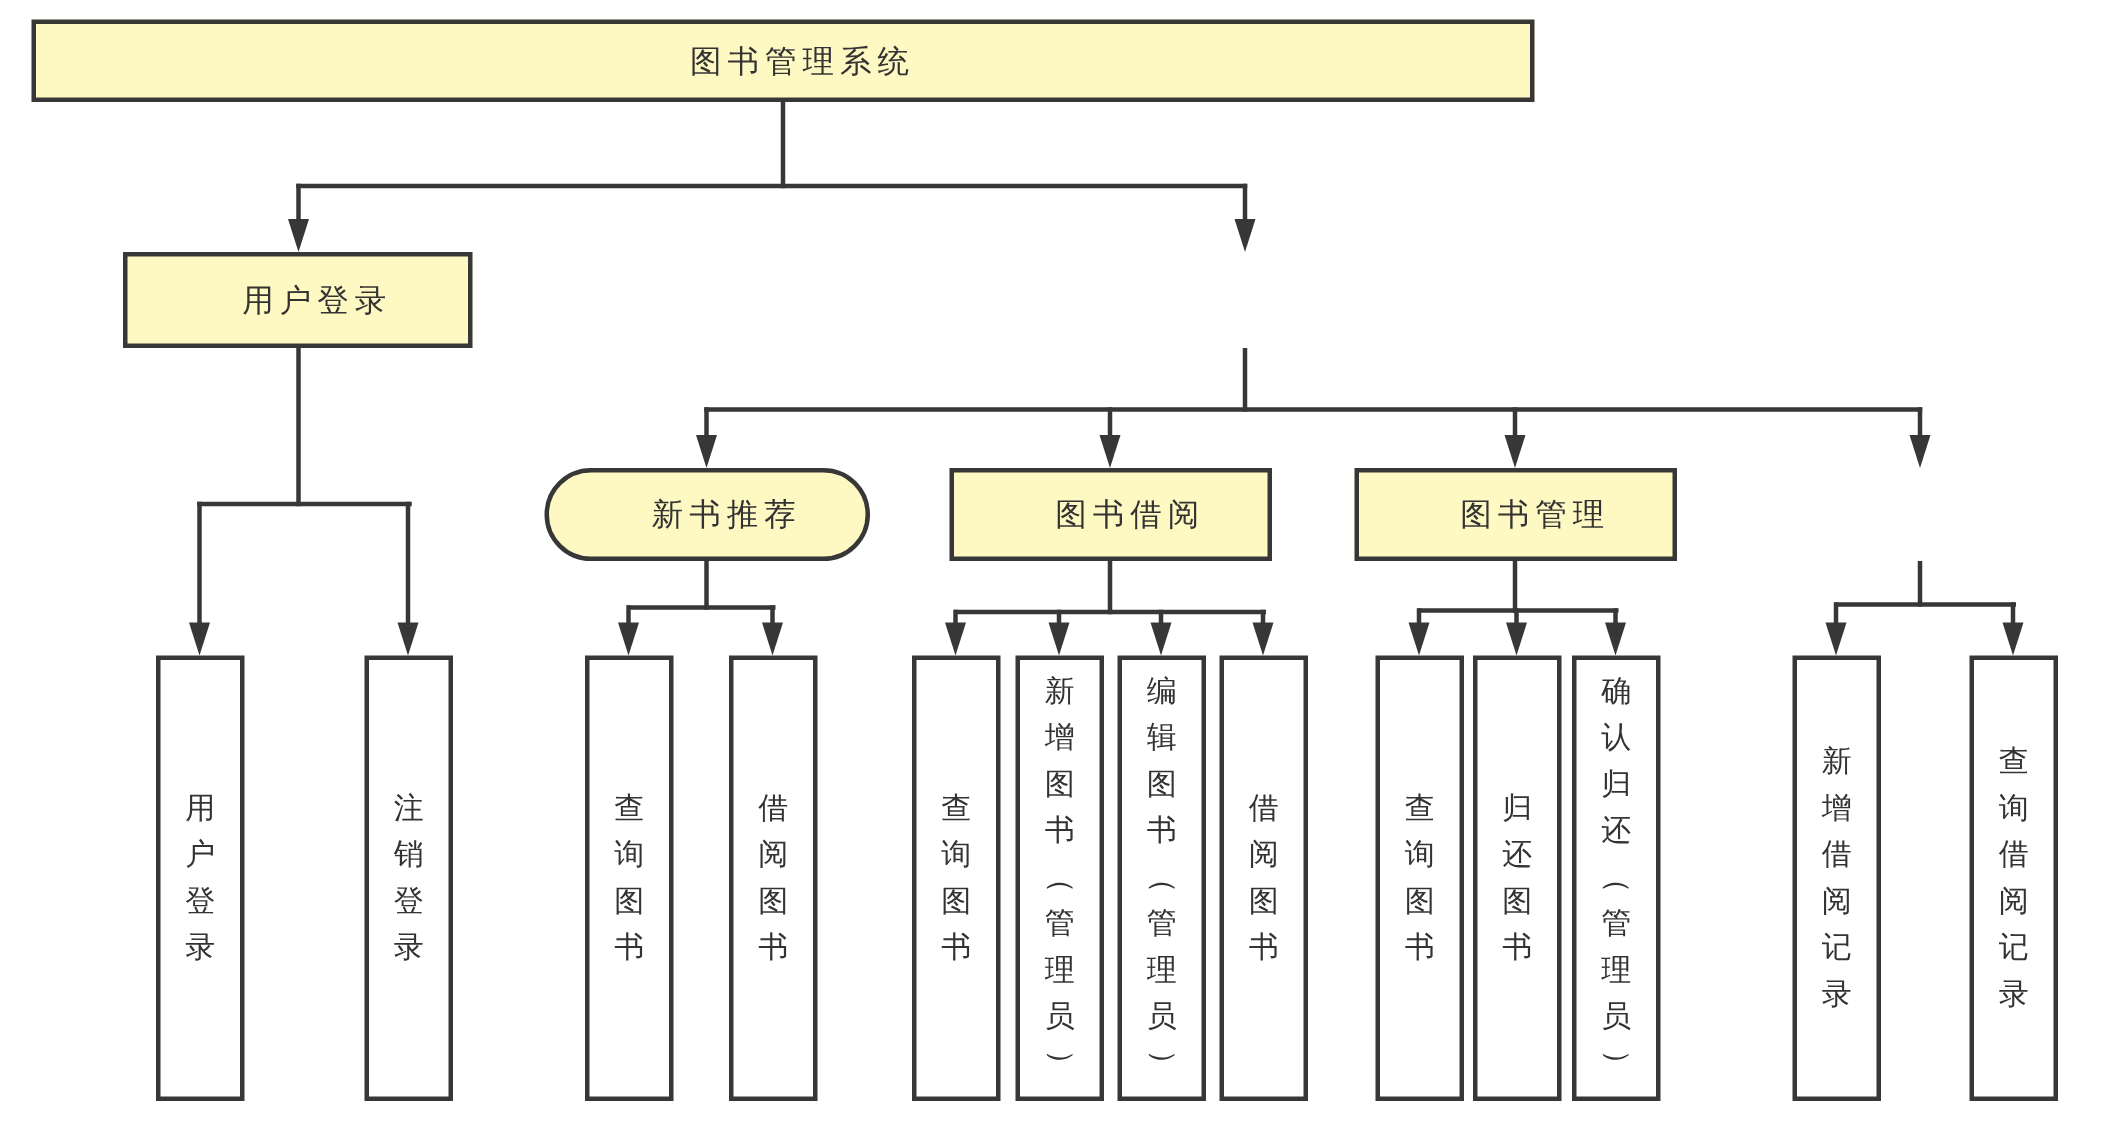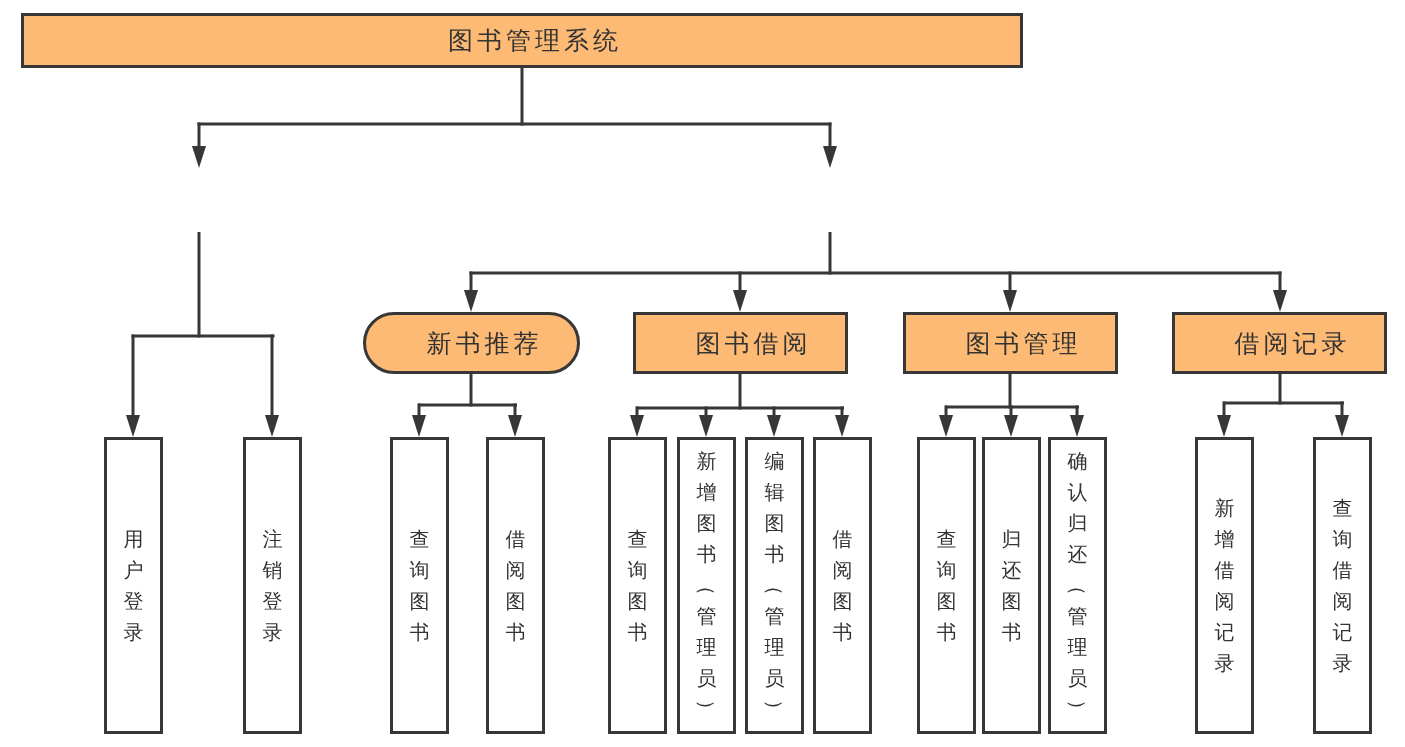--- a/index.html
+++ b/index.html
@@ -9,23 +9,23 @@
     width:1405px;height:747px;
     background:#ffffff;
     overflow:hidden;
     color:#333333;
   }
   .wires{position:absolute;left:0;top:0;width:1405px;height:747px;z-index:1;}
   .node{
     position:absolute;
     box-sizing:border-box;
     border:3px solid #373737;
-    background:#fdba74;
+    background:#fef9c3;
     display:flex;align-items:center;justify-content:center;
-    font-size:25px;
+    font-size:21px;
     letter-spacing:4px;
     text-indent:4px;
     color:#333333;
     z-index:2;
     white-space:nowrap;
     padding-left:22px;
   }
   .vnode{
     position:absolute;
     box-sizing:border-box;
@@ -132,25 +132,25 @@
         <line x1="1224" y1="401.5" x2="1224" y2="418"></line>
         <polygon points="1217,415 1231,415 1224,437" stroke="none"></polygon>
         <line x1="1342" y1="401.5" x2="1342" y2="418"></line>
         <polygon points="1335,415 1349,415 1342,437" stroke="none"></polygon>
       </g>
     </g>
   </svg>
 
   <div class="node" style="left:21px;top:13px;width:1002px;height:55px;">图书管理系统</div>
 
+  <div class="node" style="left:82px;top:168px;width:233px;height:64px;">用户登录</div>
 
   <div class="node" style="left:363px;top:312px;width:217px;height:62px;border-radius:31px;">新书推荐</div>
   <div class="node" style="left:633px;top:312px;width:215px;height:62px;">图书借阅</div>
   <div class="node" style="left:903px;top:312px;width:215px;height:62px;">图书管理</div>
-  <div class="node" style="left:1172px;top:312px;width:215px;height:62px;">借阅记录</div>
 
   <div class="vnode" style="left:104px;top:437px;width:59px;height:297px;">
       <span class="vchar">用</span>
       <span class="vchar">户</span>
       <span class="vchar">登</span>
       <span class="vchar">录</span>
     </div>
   <div class="vnode" style="left:243px;top:437px;width:59px;height:297px;">
       <span class="vchar">注</span>
       <span class="vchar">销</span>

